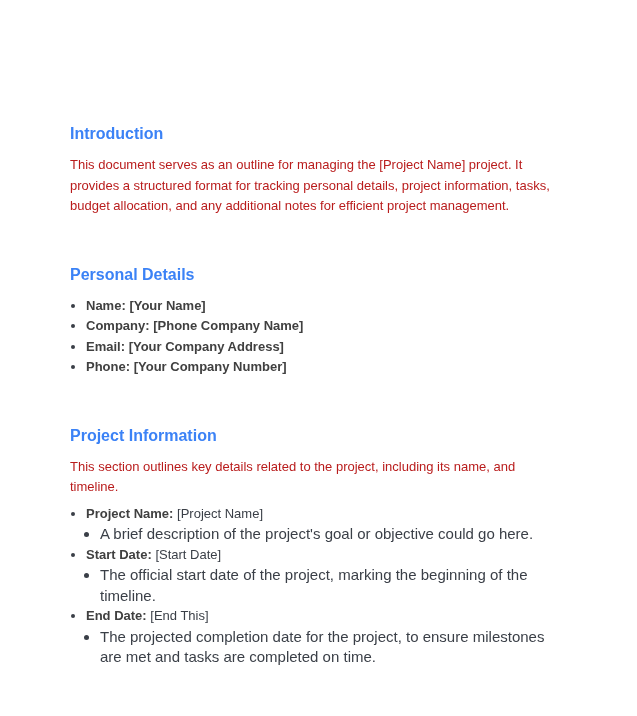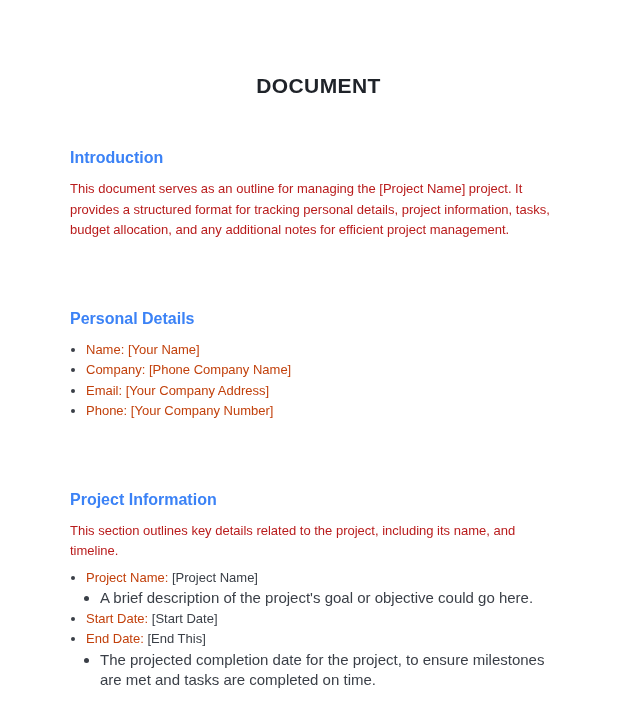--- a/index.html
+++ b/index.html
@@ -15,21 +15,21 @@
     padding: 74px 70px 0 70px;
   }
   .doc-title {
     text-align: center;
     font-size: 21px;
     font-weight: 700;
     letter-spacing: 0.4px;
     color: #1f2329;
     line-height: 24px;
   }
-  .doc-section { margin-top: 68px; }
+  .doc-section { margin-top: 48px; }
   .doc-section.sec-intro { margin-top: 50px; }
   .sec-heading {
     font-size: 16px;
     font-weight: 700;
     color: #3b82f6;
     line-height: 19px;
     margin-bottom: 12px;
   }
   .sec-para {
     font-size: 13px;
@@ -48,28 +48,27 @@
   }
   .sub-list {
     padding-left: 14px;
     list-style: disc;
   }
   .sub-item {
     font-size: 15px;
     line-height: 20.5px;
     color: #3a3f47;
   }
-  .bold { font-weight: 400; color: #c2410c; text-align: center; }
+  .bold { font-weight: 700; color: #404040; text-align: center; }
 </style>
 </head>
 <body>
 
 <main class="doc">
 
-  <h1 class="doc-title">DOCUMENT</h1>
 
   <section class="doc-section sec-intro">
     <h2 class="sec-heading">Introduction</h2>
     <p class="sec-para">This document serves as an outline for managing the [Project Name] project. It provides a structured format for tracking personal details, project information, tasks, budget allocation, and any additional notes for efficient project management.</p>
   </section>
 
   <section class="doc-section">
     <h2 class="sec-heading">Personal Details</h2>
     <ul class="bullet-list">
       <li class="bullet-item"><span class="bold">Name:</span> <span class="bold">[Your Name]</span></li>
@@ -84,20 +83,23 @@
     <p class="sec-para">This section outlines key details related to the project, including its name, and timeline.</p>
     <ul class="bullet-list">
       <li class="bullet-item">
         <span class="bold">Project Name:</span> <span>[Project Name]</span>
         <ul class="sub-list">
           <li class="sub-item">A brief description of the project's goal or objective could go here.</li>
         </ul>
       </li>
       <li class="bullet-item">
         <span class="bold">Start Date:</span> <span>[Start Date]</span>
+        <ul class="sub-list">
+          <li class="sub-item">The official start date of the project, marking the beginning of the timeline.</li>
+        </ul>
       </li>
       <li class="bullet-item">
         <span class="bold">End Date:</span> <span>[End This]</span>
         <ul class="sub-list">
           <li class="sub-item">The projected completion date for the project, to ensure milestones are met and tasks are completed on time.</li>
         </ul>
       </li>
     </ul>
   </section>
 

